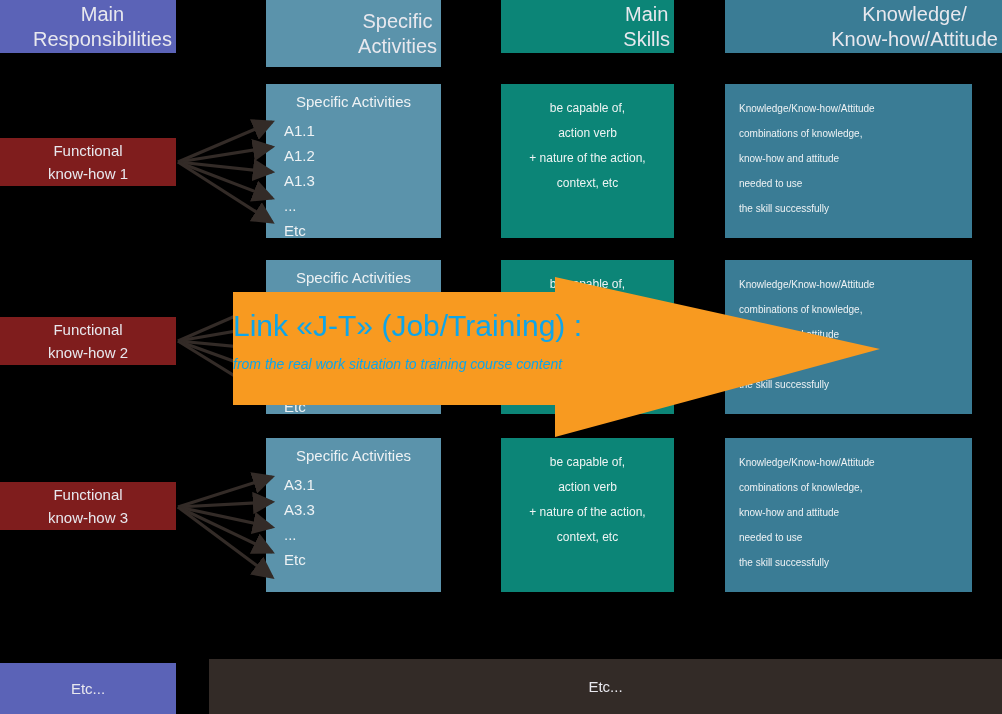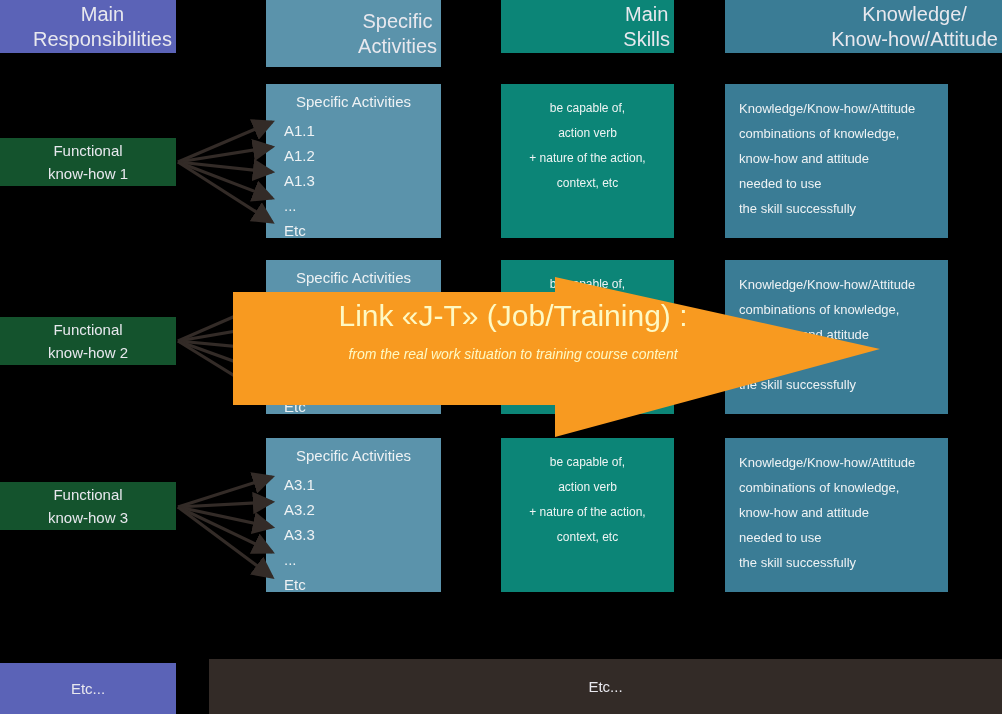--- a/index.html
+++ b/index.html
@@ -33,21 +33,21 @@
   .hdr.c2 { left: 266px; top: 0; width: 175px; height: 67px; background: #5b93ab; }
   .hdr.c3 { left: 501px; top: 0; width: 173px; height: 53px; background: #0c8577; }
   .hdr.c4 { left: 725px; top: 0; width: 277px; height: 53px; background: #3a7c95; }
 
   
   .resp {
     position: absolute;
     left: 0;
     width: 176px;
     height: 48px;
-    background: #14532d;
+    background: #7f1d1d;
     color: #e8e8ee;
     font-size: 15px;
     line-height: 23px;
     display: flex;
     align-items: center;
     justify-content: center;
     text-align: center;
     white-space: pre-line;
     box-sizing: border-box;
   }
@@ -88,24 +88,24 @@
     text-align: center;
     box-sizing: border-box;
     padding-top: 12px;
     white-space: pre-line;
   }
 
   
   .know {
     position: absolute;
     left: 725px;
-    width: 223px;
+    width: 247px;
     background: #3a7c95;
     color: #eef2f4;
-    font-size: 13px;
+    font-size: 10px;
     line-height: 25px;
     box-sizing: border-box;
     padding: 12px 0 16px 14px;
     white-space: pre-line;
   }
 
   
   .etc-resp {
     position: absolute;
     left: 0; top: 663px;
@@ -125,24 +125,24 @@
     display: flex; align-items: center; justify-content: center;
   }
 
   
   .connectors { position: absolute; left: 0; top: 0; width: 1002px; height: 714px; pointer-events: none; }
 
   
   .bigarrow { position: absolute; left: 0; top: 0; width: 1002px; height: 714px; }
   .bigarrow-text {
     position: absolute;
-    left: 233px; top: 295px;
+    left: 233px; top: 305px;
     width: 560px;
-    text-align: center;
-    color: #fef9c3;
+    text-align: left;
+    color: #0ea5e9;
     pointer-events: none;
   }
   .bigarrow-line1 { font-size: 30px; line-height: 42px; white-space: nowrap; }
   .bigarrow-line2 { font-size: 14px; line-height: 34px; white-space: nowrap; font-style: italic; }
 </style>
 </head>
 <body>
 
 <div class="stage">
 
@@ -200,21 +200,20 @@
 know-how and attitude
 needed to use
 the skill successfully</span></div>
 
   <div class="resp" style="top:482px"><span>Functional
 know-how 3</span></div>
 
   <div class="act" style="top:438px; height:154px">
     <div class="act-title">Specific Activities</div>
     <div class="act-item">A3.1</div>
-    <div class="act-item">A3.2</div>
     <div class="act-item">A3.3</div>
     <div class="act-item dots">...</div>
     <div class="act-item">Etc</div>
   </div>
 
   <div class="skill" style="top:438px; height:154px"><span>be capable of,
 action verb
 + nature of the action,
 context, etc</span></div>
 

